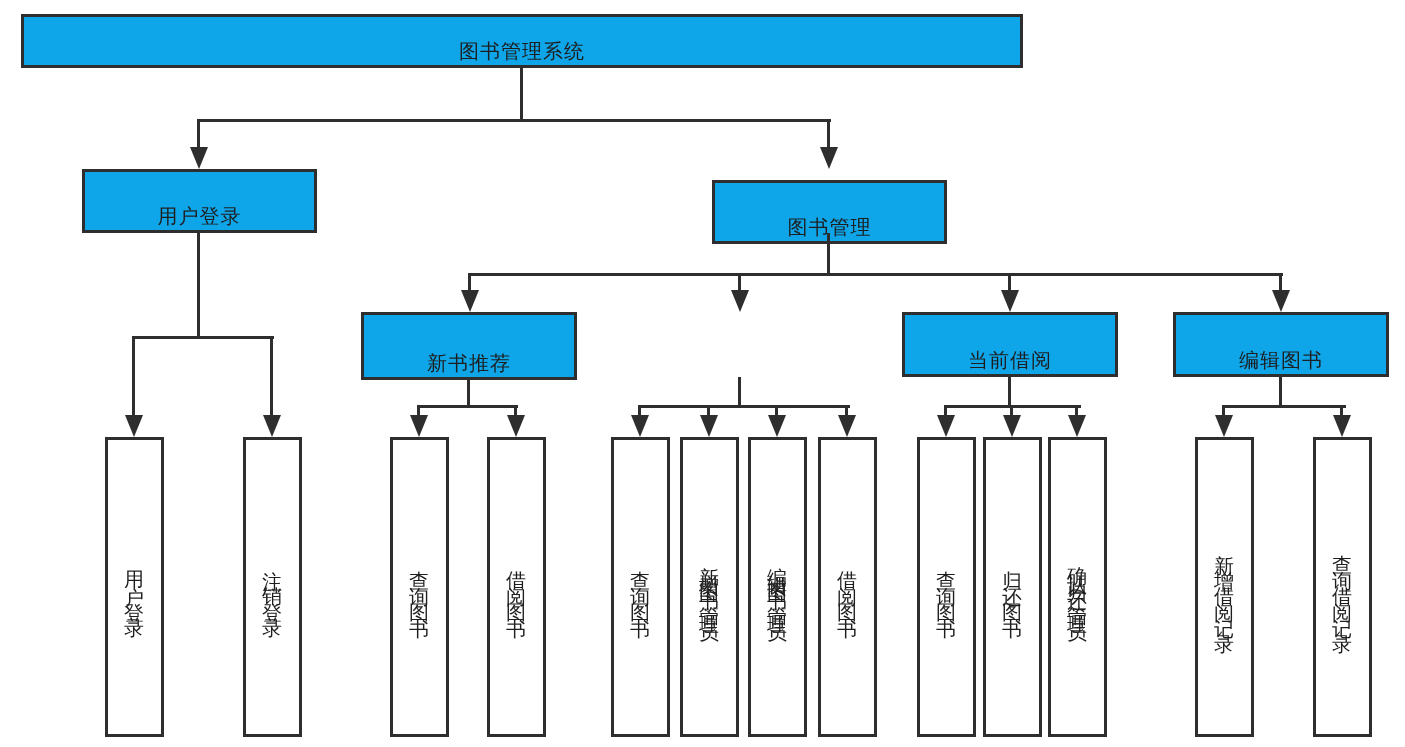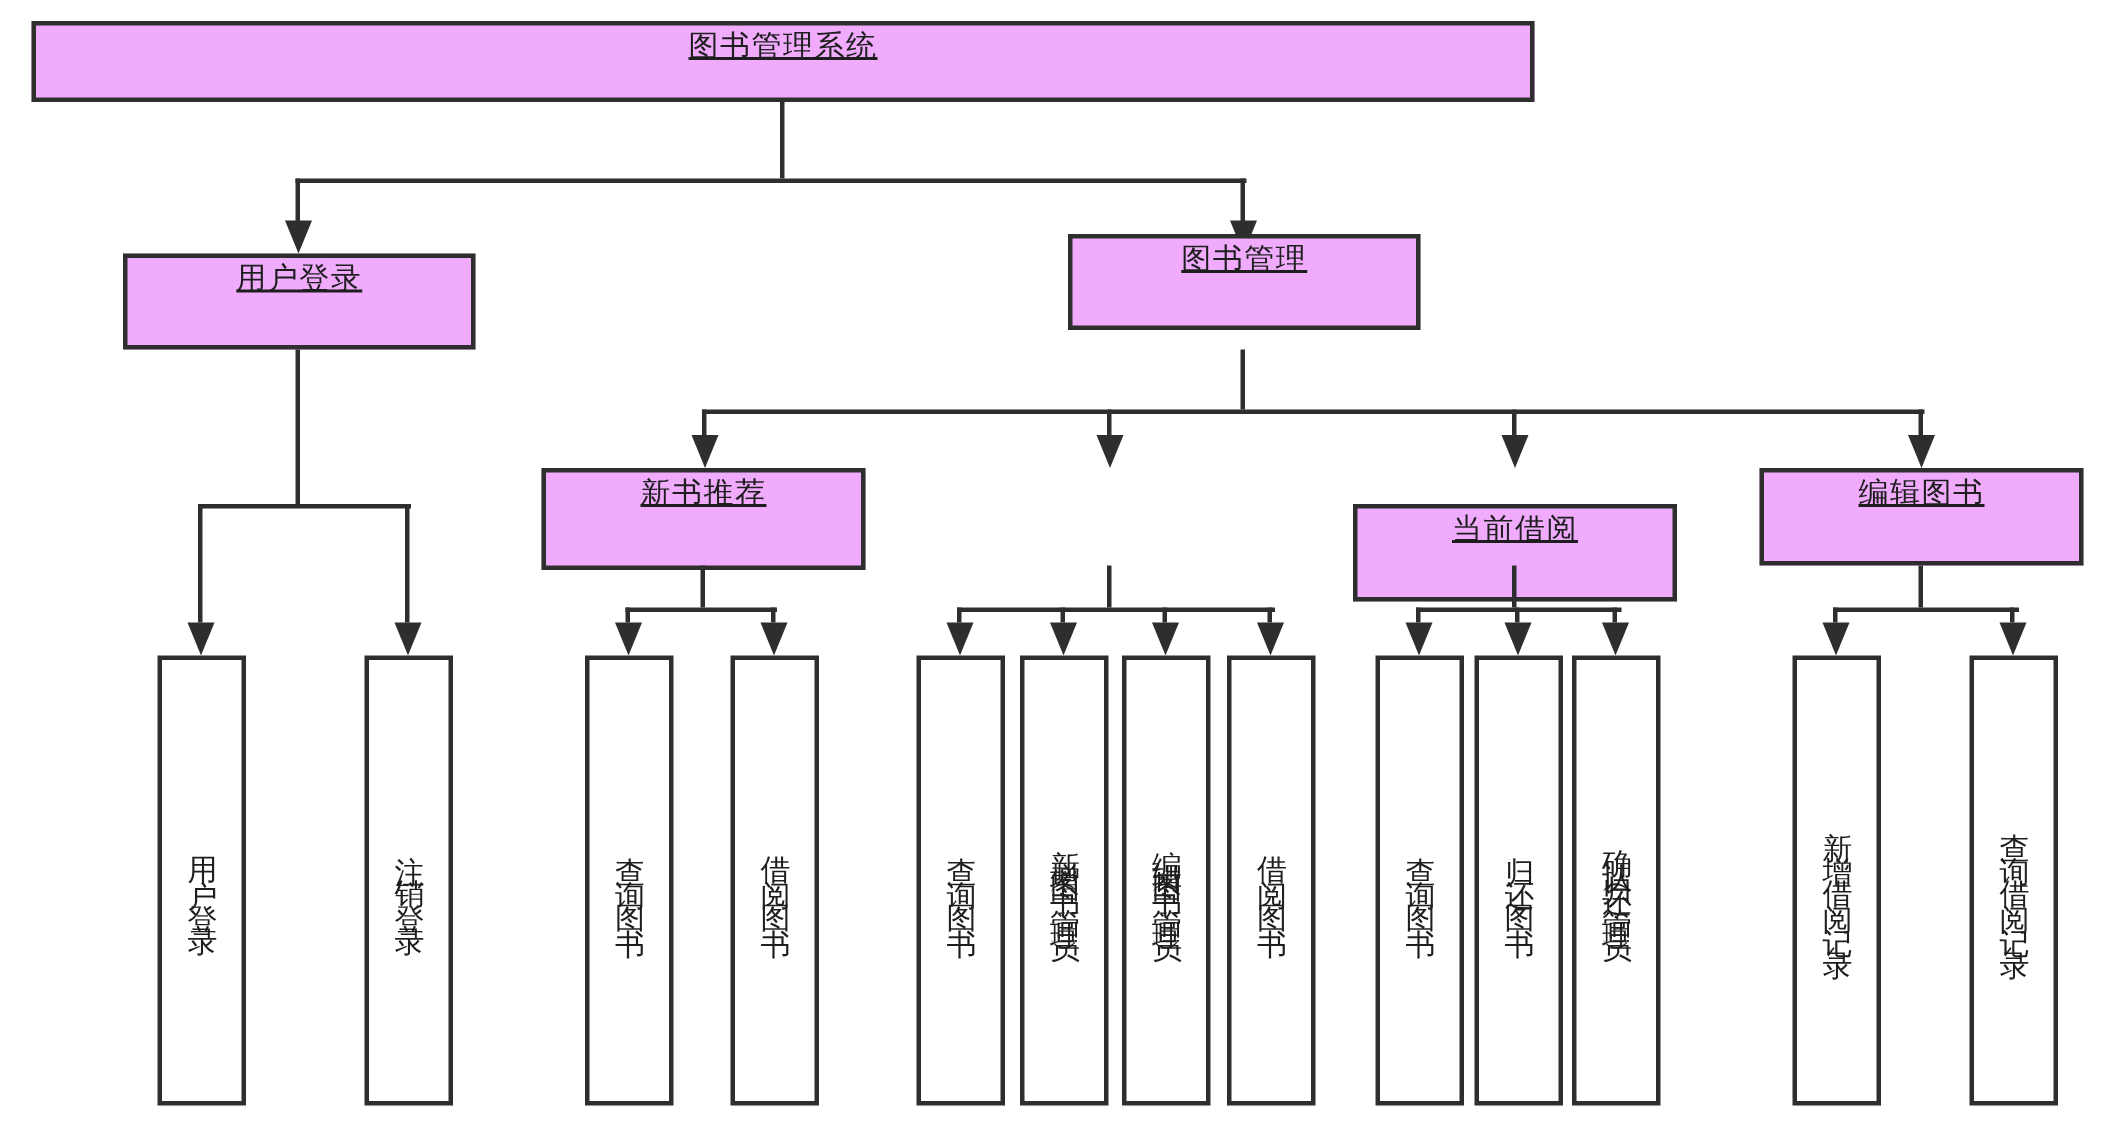--- a/index.html
+++ b/index.html
@@ -14,25 +14,24 @@
     height: 747px;
     background: var(--bg);
     font-family: "Liberation Sans", "DejaVu Sans", sans-serif;
     color: var(--text);
     overflow: hidden;
   }
   .box {
     position: absolute;
     box-sizing: border-box;
     border: 3px solid var(--line);
-    background: #f0abfc;
+    background: #0ea5e9;
     display: flex;
-    align-items: flex-start;
+    align-items: flex-end;
     justify-content: center;
-    text-decoration: underline;
   }
   .box .lbl {
     font-size: 20px;
     letter-spacing: 1px;
     white-space: nowrap;
   }
   .vbox {
     position: absolute;
     box-sizing: border-box;
     border: 3px solid var(--line);
@@ -80,21 +79,21 @@
   <div class="vline" style="left:520px; top:68px; height:51px;"></div>
   <div class="hline" style="left:197px; top:119px; width:634px;"></div>
   <div class="vline" style="left:197px; top:119px; height:29px;"></div>
   <div class="arrow" style="left:190px; top:147px;"></div>
   <div class="vline" style="left:827px; top:119px; height:29px;"></div>
   <div class="arrow" style="left:820px; top:147px;"></div>
 
   <div class="box" style="left:82px; top:169px; width:235px; height:64px;">
     <span class="lbl">用户登录</span>
   </div>
-  <div class="box" style="left:712px; top:156px; width:235px; height:64px;">
+  <div class="box" style="left:712px; top:180px; width:235px; height:64px;">
     <span class="lbl">图书管理</span>
   </div>
 
   <div class="vline" style="left:197px; top:233px; height:103px;"></div>
   <div class="hline" style="left:132px; top:336px; width:142px;"></div>
   <div class="vline" style="left:132px; top:336px; height:79px;"></div>
   <div class="arrow" style="left:125px; top:415px;"></div>
   <div class="vline" style="left:270px; top:336px; height:79px;"></div>
   <div class="arrow" style="left:263px; top:415px;"></div>
 
@@ -105,21 +104,21 @@
   <div class="vline" style="left:738px; top:273px; height:17px;"></div>
   <div class="arrow" style="left:731px; top:290px;"></div>
   <div class="vline" style="left:1008px; top:273px; height:17px;"></div>
   <div class="arrow" style="left:1001px; top:290px;"></div>
   <div class="vline" style="left:1279px; top:273px; height:17px;"></div>
   <div class="arrow" style="left:1272px; top:290px;"></div>
 
   <div class="box" style="left:361px; top:312px; width:216px; height:68px;">
     <span class="lbl">新书推荐</span>
   </div>
-  <div class="box" style="left:902px; top:312px; width:216px; height:65px;margin-top:24px;">
+  <div class="box" style="left:902px; top:312px; width:216px; height:65px;">
     <span class="lbl">当前借阅</span>
   </div>
   <div class="box" style="left:1173px; top:312px; width:216px; height:65px;">
     <span class="lbl">编辑图书</span>
   </div>
 
   <div class="vline" style="left:467px; top:377px; height:28px;"></div>
   <div class="hline" style="left:417px; top:405px; width:101px;"></div>
   <div class="vline" style="left:417px; top:405px; height:10px;"></div>
   <div class="arrow" style="left:410px; top:415px;"></div>

